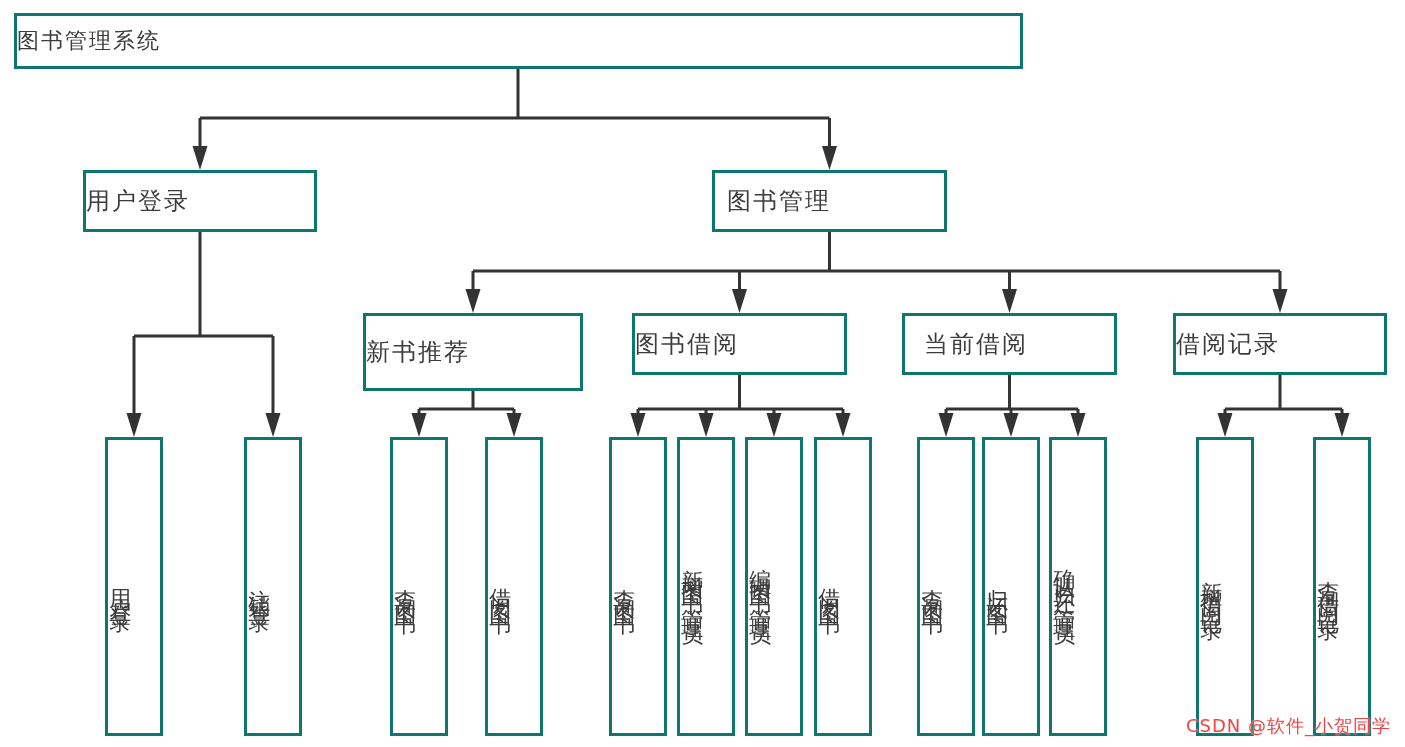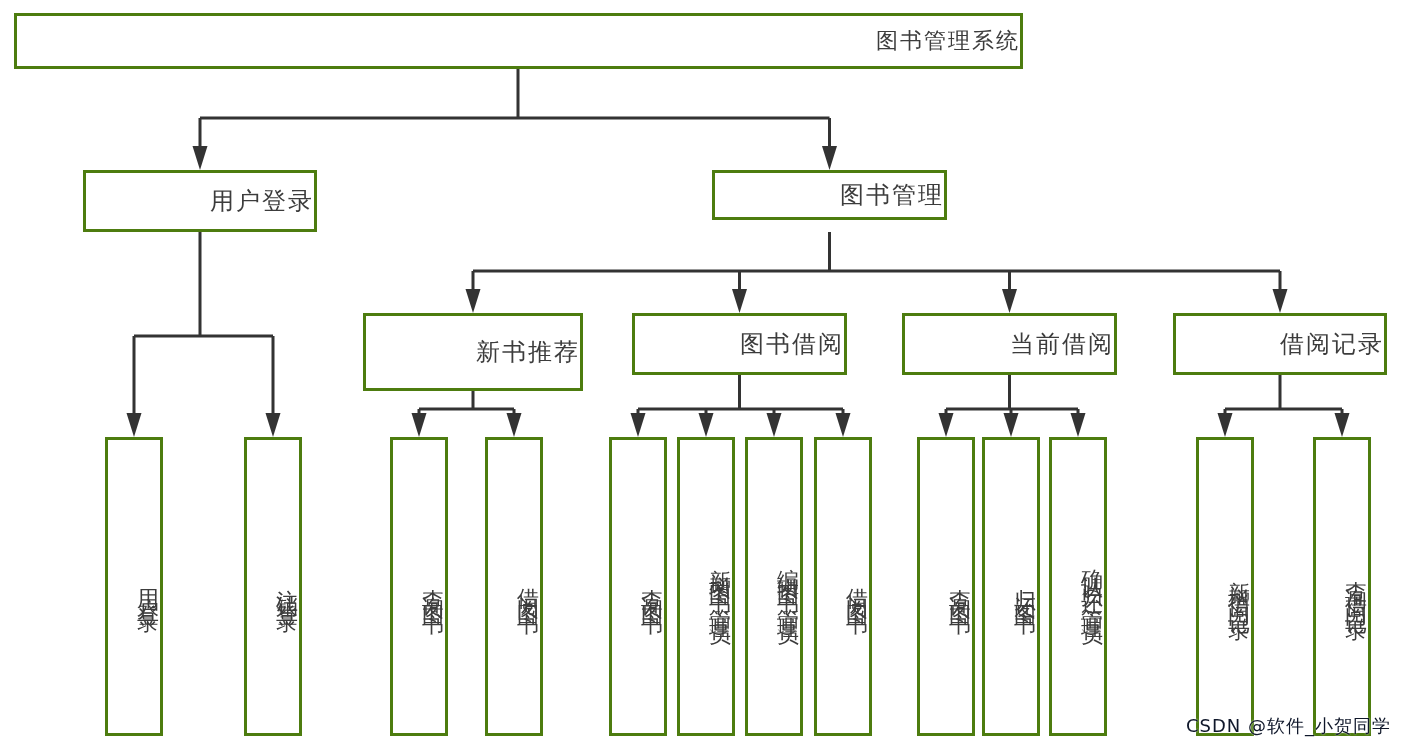--- a/index.html
+++ b/index.html
@@ -9,22 +9,22 @@
     background:#ffffff;
     font-family:"DejaVu Sans","Liberation Sans",sans-serif;
     color:#3c3c3c;
     overflow:hidden;
   }
   .wires{position:absolute;left:0;top:0;z-index:1;}
   .node{
     position:absolute;
     box-sizing:border-box;
     background:#ffffff;
-    border:3px solid #4d7c0f;
-    display:flex;align-items:center;justify-content:flex-end;
+    border:3px solid #0f766e;
+    display:flex;align-items:center;justify-content:flex-start;
     z-index:2;
   }
   .hlabel{
     font-size:24px;
     letter-spacing:2px;
     white-space:nowrap;
     color:#3c3c3c;
   }
   .root-box .hlabel{font-size:22px;}
   .vbox{width:58px;top:437px;height:299px;}
@@ -36,21 +36,21 @@
     line-height:1.1;
     color:#3c3c3c;
     max-height:286px;
   }
   .watermark{
     position:absolute;
     left:1186px;top:714px;
     z-index:3;
     font-size:18px;
     letter-spacing:1px;
-    color:#0f172a;
+    color:#ef4444;
     text-shadow:0 0 2px #ffffff;
     white-space:nowrap;
   }
 </style>
 </head>
 <body>
 
 <div class="canvas">
 
   <svg class="wires" width="1405" height="747" viewBox="0 0 1405 747" aria-hidden="true">
@@ -96,21 +96,21 @@
     </g>
   </svg>
 
   <div class="node root-box" style="left:14px;top:13px;width:1009px;height:56px;">
     <span class="hlabel">图书管理系统</span>
   </div>
 
   <div class="node" style="left:83px;top:170px;width:234px;height:62px;">
     <span class="hlabel">用户登录</span>
   </div>
-  <div class="node" style="left:712px;top:170px;width:235px;height:50px;">
+  <div class="node" style="left:712px;top:170px;width:235px;height:62px;padding-left:12px;">
     <span class="hlabel">图书管理</span>
   </div>
 
   <div class="node" style="left:363px;top:313px;width:220px;height:78px;">
     <span class="hlabel">新书推荐</span>
   </div>
   <div class="node" style="left:632px;top:313px;width:215px;height:62px;">
     <span class="hlabel">图书借阅</span>
   </div>
   <div class="node" style="left:902px;top:313px;width:215px;height:62px;padding-left:19px;">

